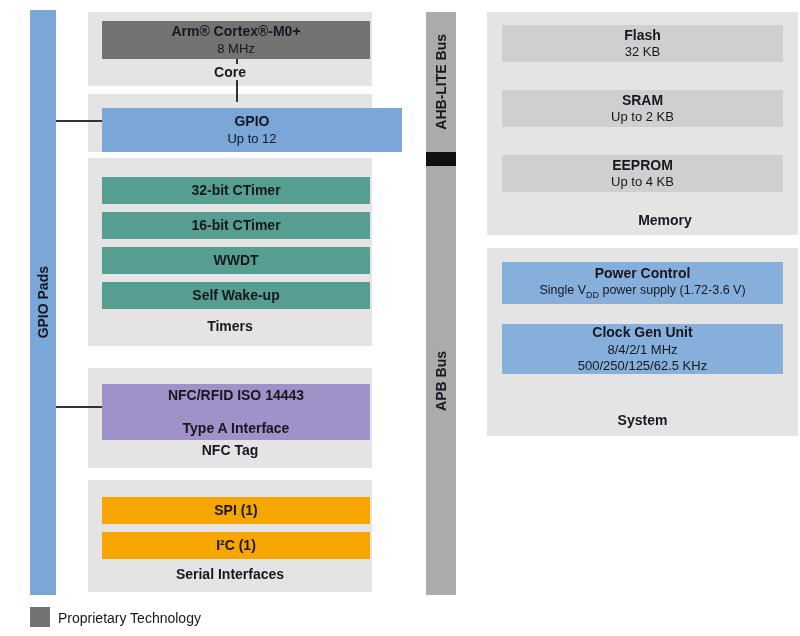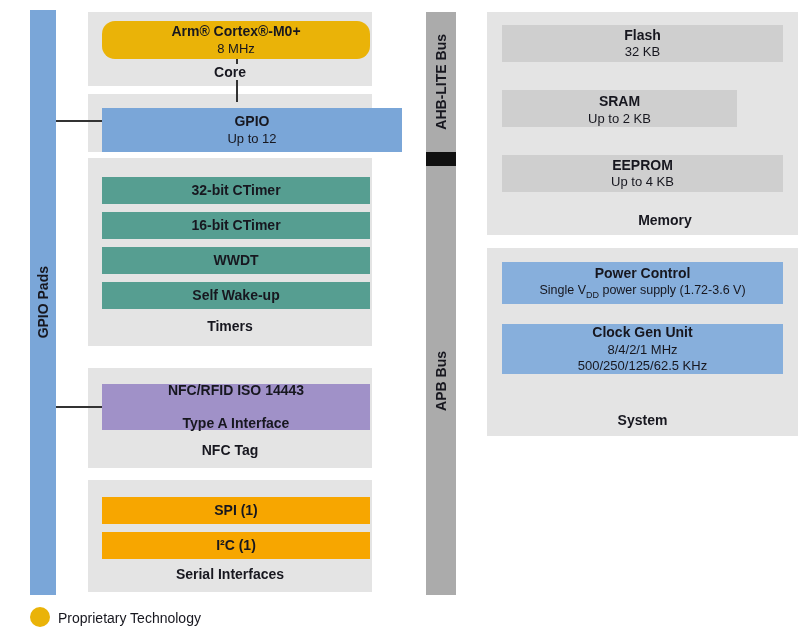--- a/index.html
+++ b/index.html
@@ -37,21 +37,21 @@
     align-items: center;
     justify-content: center;
   }
   .vtext {
     writing-mode: vertical-rl;
     transform: rotate(180deg);
     font-weight: bold;
     font-size: 14px;
     white-space: nowrap;
   }
-  .green  { background: #eab308; border-radius: 13px; }
+  .green  { background: #737373; }
   .blue   { background: #7aa6d8; }
   .blue2  { background: #87afdc; }
   .teal   { background: #569e91; }
   .purple { background: #a091c8; }
   .orange { background: #f7a600; }
   .mgray  { background: #cfcfcf; }
   .busgray{ background: #ababab; }
   .busblk { background: #111111; }
   .connector { position: absolute; background: #333333; z-index: 1; }
   .label-bg { background: #e4e4e4; padding: 0 6px; z-index: 2; }
@@ -97,21 +97,21 @@
   </div>
   <div class="block teal" style="left:102px; top:247px; width:268px; height:27px;">
     <div class="title">WWDT</div>
   </div>
   <div class="block teal" style="left:102px; top:282px; width:268px; height:27px;">
     <div class="title">Self Wake-up</div>
   </div>
   <div class="section-label" style="left:88px; top:318px; width:284px;">Timers</div>
 
   <div class="abs container-box" style="left:88px; top:368px; width:284px; height:100px;"></div>
-  <div class="block purple" style="left:102px; top:384px; width:268px; height:46px;gap:16px;">
+  <div class="block purple" style="left:102px; top:384px; width:268px; height:56px;gap:16px;">
     <div class="title">NFC/RFID ISO 14443</div>
     <div class="title">Type A Interface</div>
   </div>
   <div class="section-label" style="left:88px; top:442px; width:284px;">NFC Tag</div>
 
   <div class="abs container-box" style="left:88px; top:480px; width:284px; height:112px;"></div>
   <div class="block orange" style="left:102px; top:497px; width:268px; height:27px;">
     <div class="title">SPI (1)</div>
   </div>
   <div class="block orange" style="left:102px; top:532px; width:268px; height:27px;">
@@ -125,21 +125,21 @@
   <div class="abs busblk" style="left:426px; top:152px; width:30px; height:14px;"></div>
   <div class="vbar busgray" style="left:426px; top:166px; width:30px; height:429px;">
     <span class="vtext">APB Bus</span>
   </div>
 
   <div class="abs container-box" style="left:487px; top:12px; width:311px; height:223px;"></div>
   <div class="block mgray" style="left:502px; top:25px; width:281px; height:37px;">
     <div class="title">Flash</div>
     <div class="sub">32 KB</div>
   </div>
-  <div class="block mgray" style="left:502px; top:90px; width:235px; height:37px;justify-content:flex-end;">
+  <div class="block mgray" style="left:502px; top:90px; width:281px; height:37px;">
     <div class="title">SRAM</div>
     <div class="sub">Up to 2 KB</div>
   </div>
   <div class="block mgray" style="left:502px; top:155px; width:281px; height:37px;">
     <div class="title">EEPROM</div>
     <div class="sub">Up to 4 KB</div>
   </div>
   <div class="section-label" style="left:487px; top:212px; width:356px;">Memory</div>
 
   <div class="abs container-box" style="left:487px; top:248px; width:311px; height:188px;"></div>

